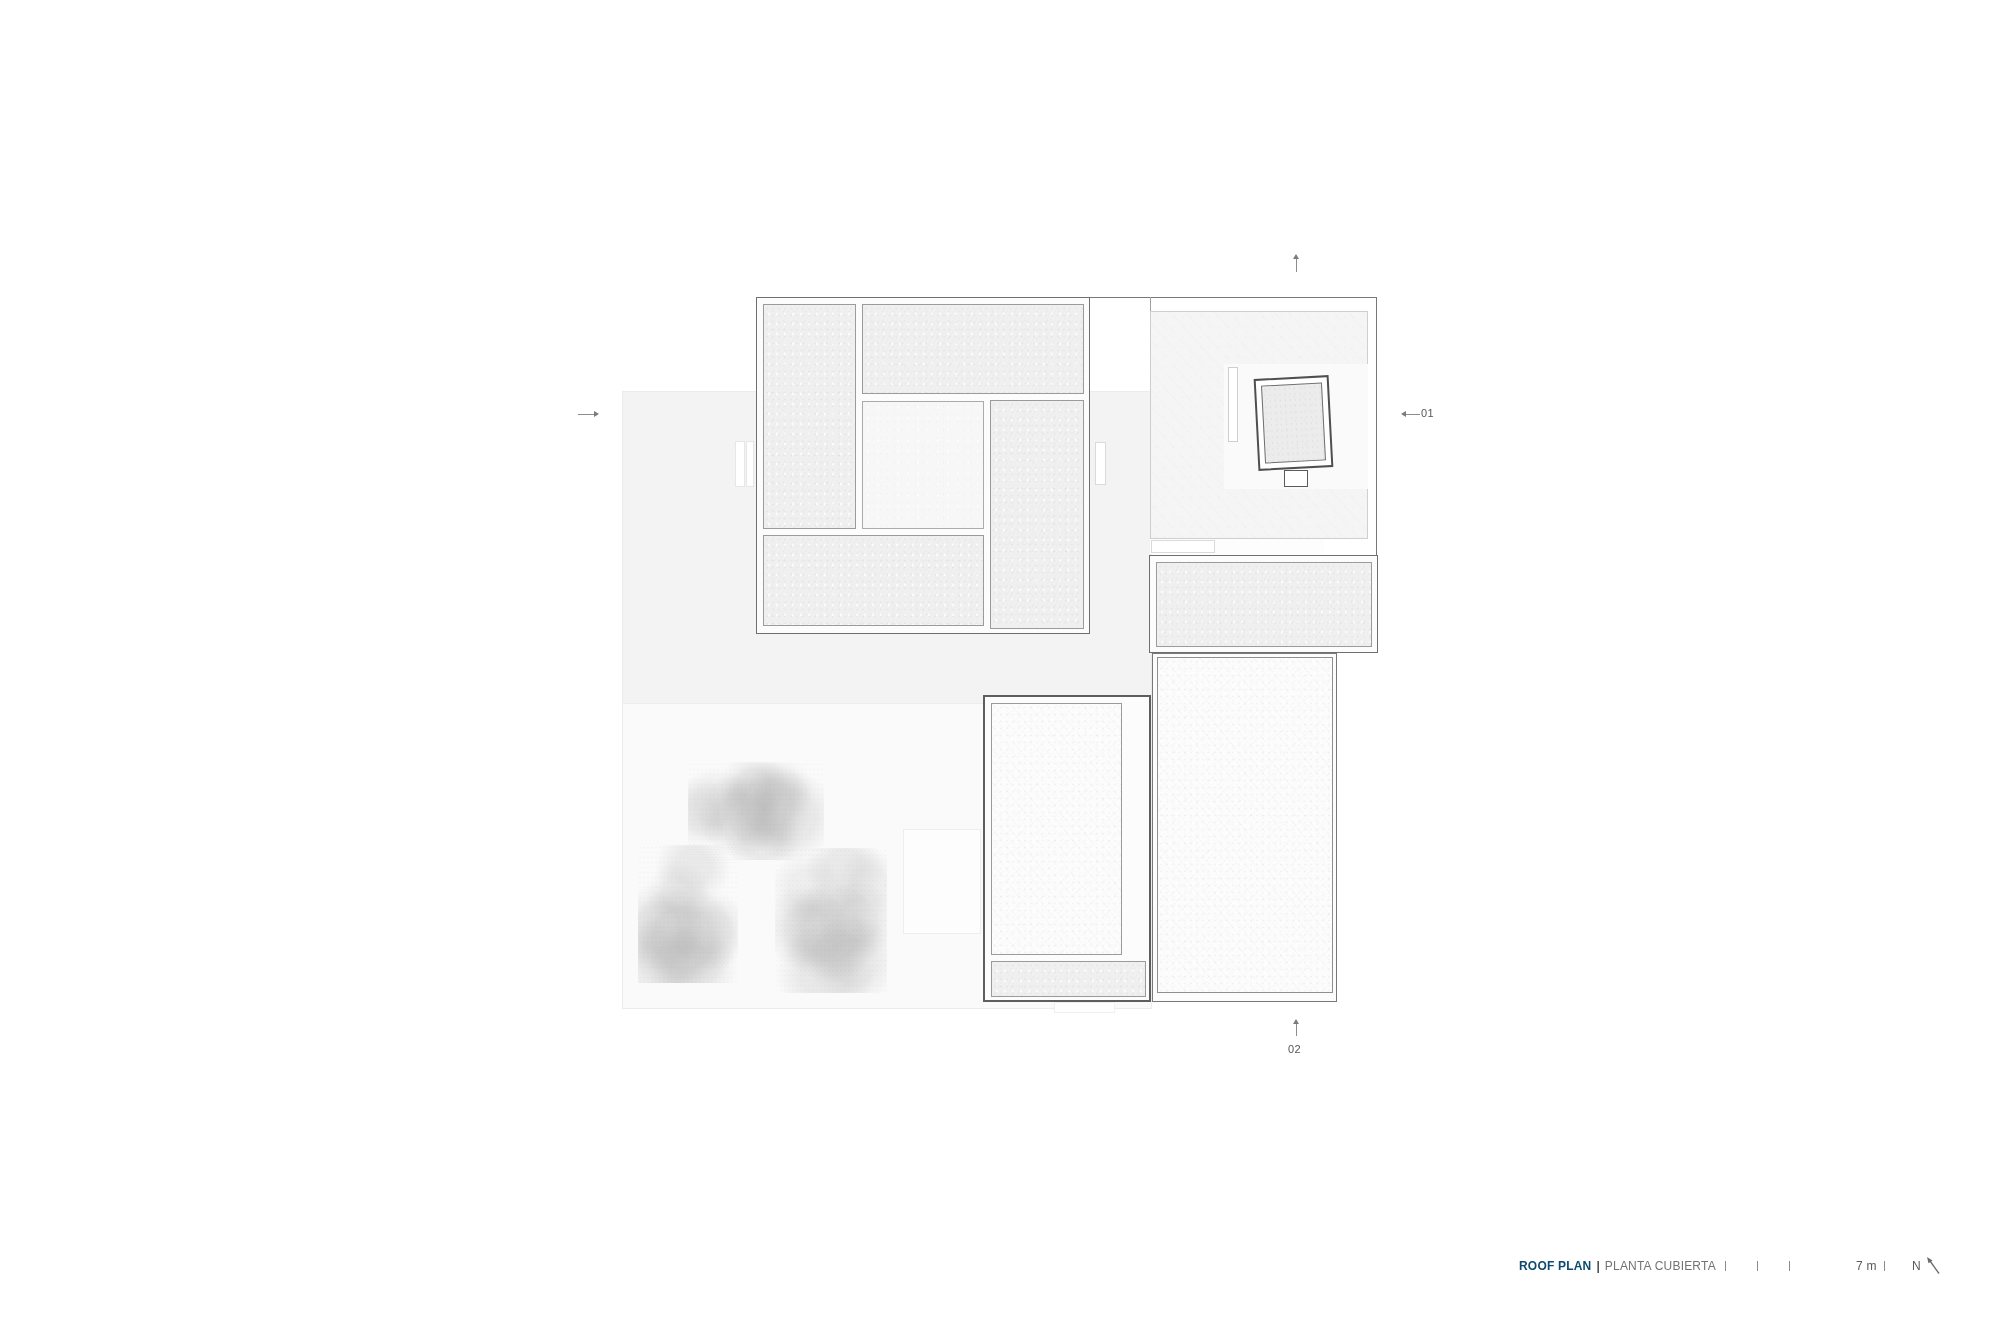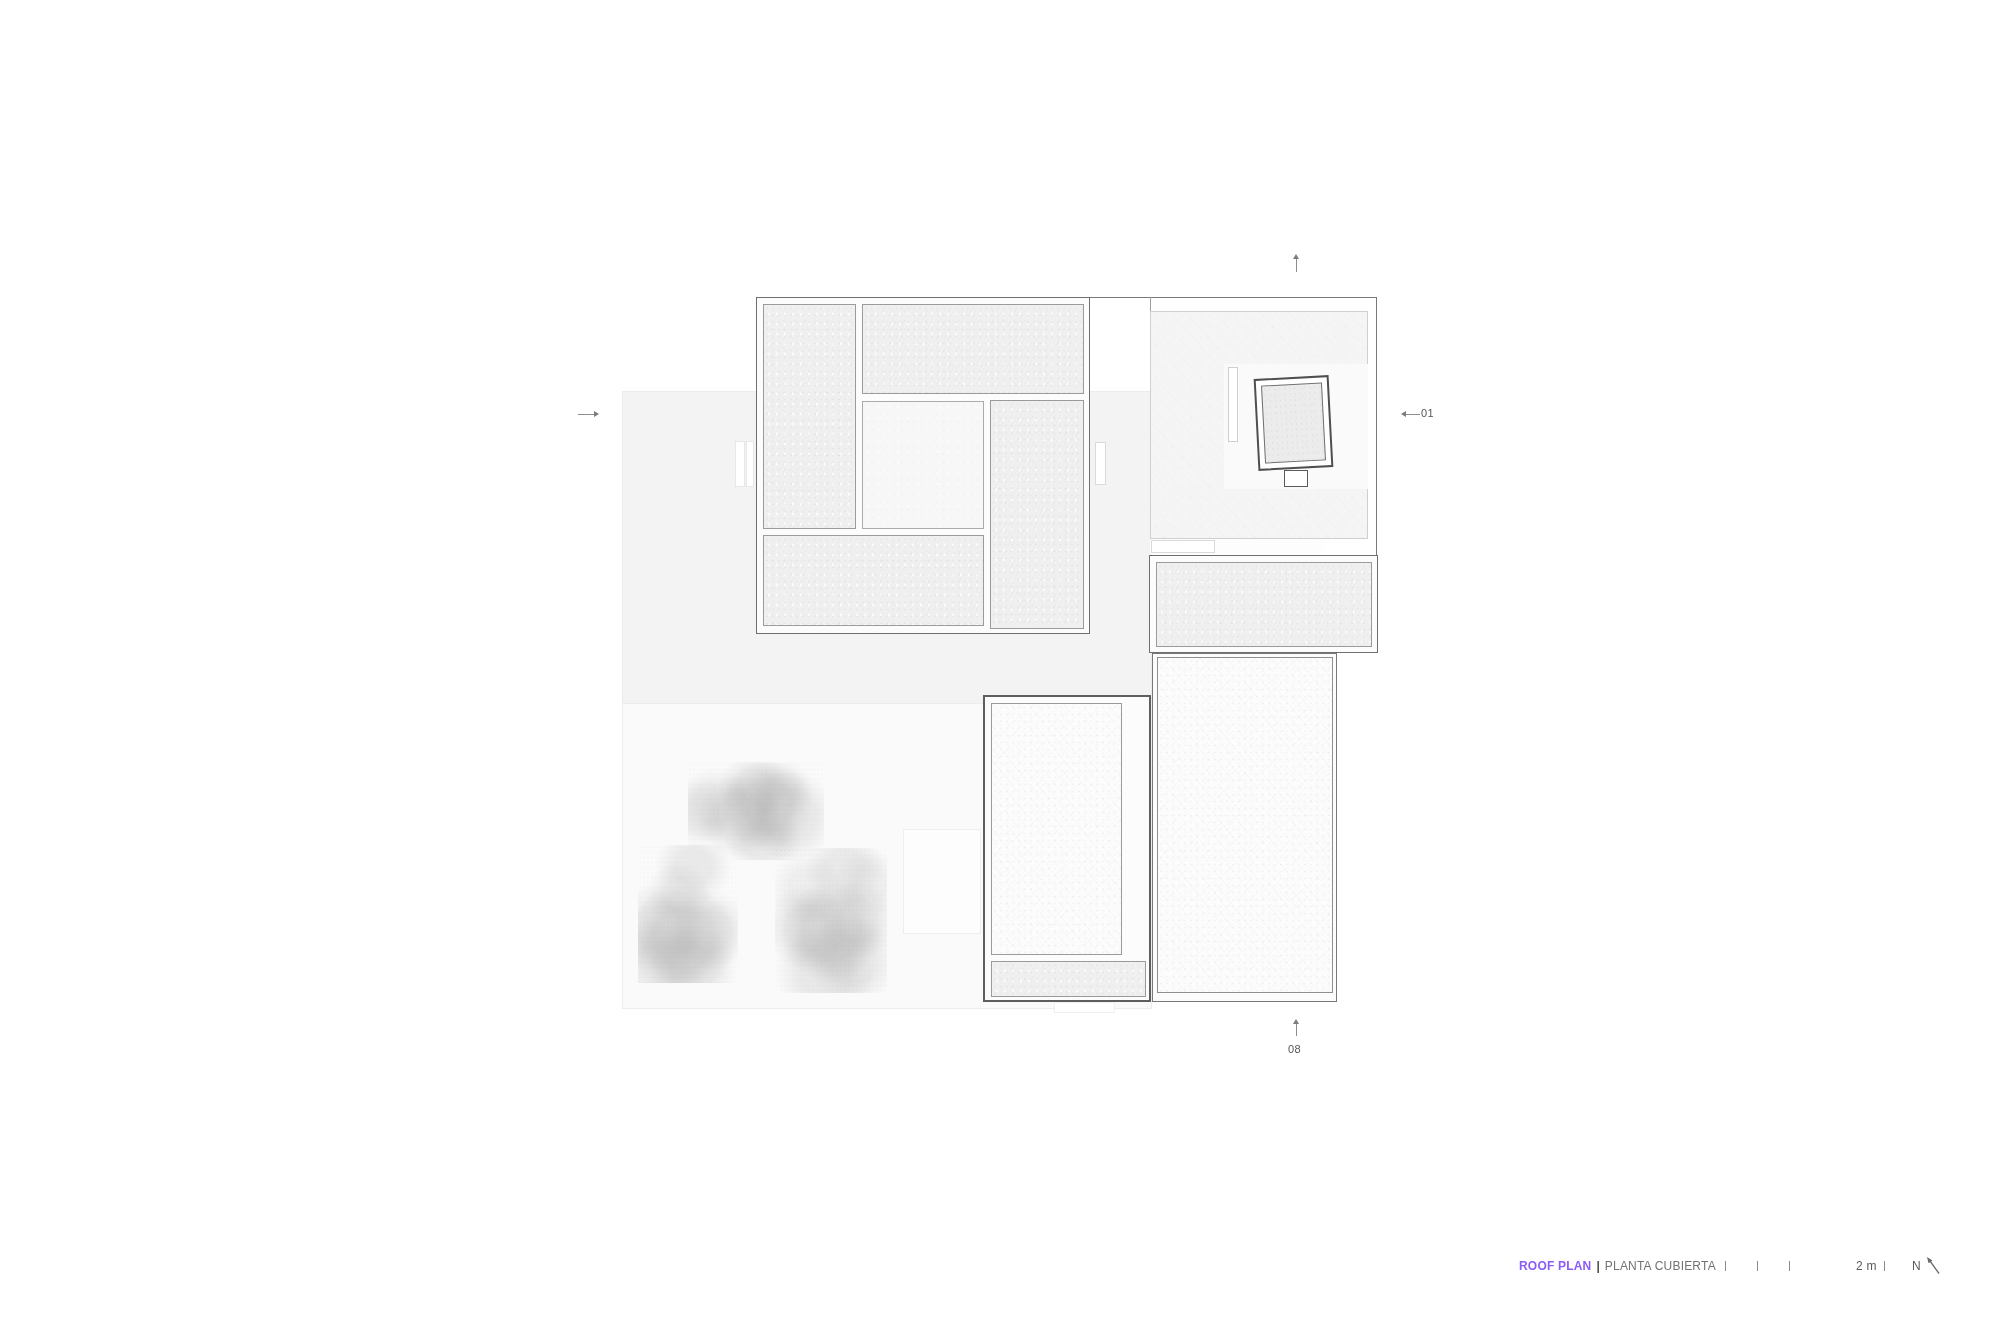--- a/index.html
+++ b/index.html
@@ -96,21 +96,21 @@
   .arrow-h{height:1px;background:#8d8d8d;}
   .arrow-v{width:1px;background:#8d8d8d;}
   .head-left::before{content:"";position:absolute;left:-5px;top:-3px;
     border-right:5px solid #7c7c7c;border-top:3px solid transparent;border-bottom:3px solid transparent;}
   .head-right::before{content:"";position:absolute;right:-5px;top:-3px;
     border-left:5px solid #7c7c7c;border-top:3px solid transparent;border-bottom:3px solid transparent;}
   .head-up::before{content:"";position:absolute;top:-5px;left:-3px;
     border-bottom:5px solid #7c7c7c;border-left:3px solid transparent;border-right:3px solid transparent;}
   
   .titlebar{display:flex;align-items:baseline;white-space:pre;}
-  .t-title{font-size:12px;font-weight:700;color:#8b5cf6;letter-spacing:0.2px;}
+  .t-title{font-size:12px;font-weight:700;color:#0c4a6e;letter-spacing:0.2px;}
   .t-sep{font-size:12px;font-weight:700;color:#4c4c4c;padding:0 5px;}
   .t-sub{font-size:12px;font-weight:400;color:#737373;letter-spacing:0.2px;}
   .tick{width:1px;height:10px;background:#8a8a8a;}
   .t-scale,.t-north{font-size:12px;color:#5a5a5a;letter-spacing:0.2px;}
 </style>
 </head>
 <body>
 
 <div id="canvas">
 
@@ -164,29 +164,29 @@
   <div class="abs slot" style="left:1054px;top:1002px;width:61px;height:11px;border-color:#f0f0f0;"></div>
 
   <div class="abs arrow-h head-right" style="left:578px;top:414px;width:16px;"></div>
 
   <div class="abs arrow-h head-left" style="left:1406px;top:414px;width:14px;"></div>
   <div class="abs mark-label" style="left:1421px;top:407px;text-align:center;">01</div>
 
   <div class="abs arrow-v head-up" style="left:1296px;top:259px;height:13px;"></div>
 
   <div class="abs arrow-v head-up" style="left:1296px;top:1024px;height:12px;"></div>
-  <div class="abs mark-label" style="left:1288px;top:1043px;">08</div>
+  <div class="abs mark-label" style="left:1288px;top:1043px;">02</div>
 
   <div class="abs titlebar" style="left:1519px;top:1259px;">
     <span class="t-title">ROOF PLAN</span><span class="t-sep">|</span><span class="t-sub">PLANTA CUBIERTA</span>
   </div>
   <div class="abs tick" style="left:1725px;top:1261px;"></div>
   <div class="abs tick" style="left:1757px;top:1261px;"></div>
   <div class="abs tick" style="left:1789px;top:1261px;"></div>
-  <div class="abs t-scale" style="left:1856px;top:1259px;">2 m</div>
+  <div class="abs t-scale" style="left:1856px;top:1259px;">7 m</div>
   <div class="abs tick" style="left:1884px;top:1261px;"></div>
   <div class="abs t-north" style="left:1912px;top:1259px;">N</div>
   <svg class="abs" width="18" height="20" style="left:1925px;top:1256px;">
     <line x1="5" y1="5" x2="14" y2="17.5" stroke="#6a6a6a" stroke-width="1.3"></line>
     <polygon points="2,1 7.5,4.4 3.5,7.3" fill="#6a6a6a"></polygon>
   </svg>
 
 </div>
 
 </body></html>

